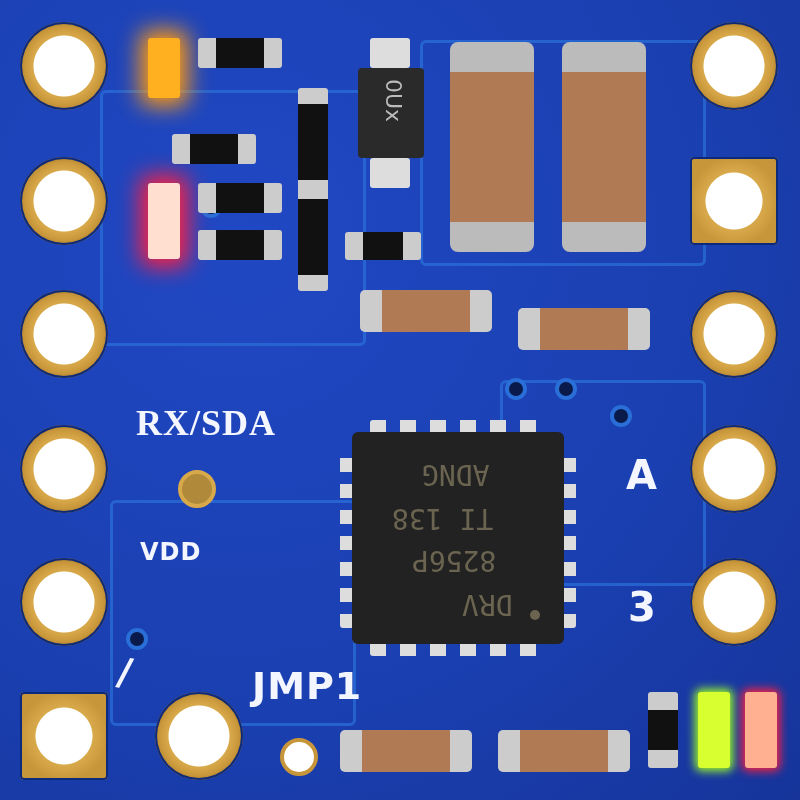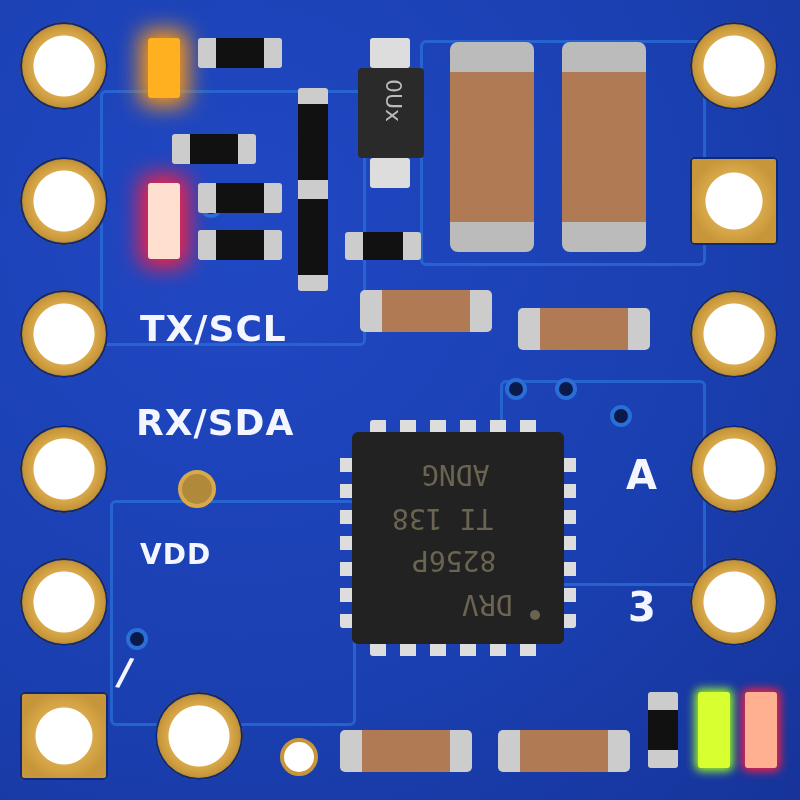--- a/index.html
+++ b/index.html
@@ -88,19 +88,19 @@
   <div class="pin" style="left:340px;top:452px;width:14px;height:176px;background:repeating-linear-gradient(0deg,#ddd 0 14px,transparent 14px 26px);"></div>
   <div class="pin" style="left:562px;top:452px;width:14px;height:176px;background:repeating-linear-gradient(0deg,#ddd 0 14px,transparent 14px 26px);"></div>
   <div class="chip">
     <div class="chip-text" style="left:70px;top:26px;">ADNG</div>
     <div class="chip-text" style="left:40px;top:70px;">TI 138</div>
     <div class="chip-text" style="left:60px;top:112px;">8256P</div>
     <div class="chip-text" style="left:110px;top:156px;">DRV</div>
     <div style="position:absolute;left:178px;top:178px;width:10px;height:10px;border-radius:50%;background:#6b6450;"></div>
   </div>
 
-  <div class="silk" style="left:140px;top:308px;font-size:36px;">TX/SCL</div>
-  <div class="silk" style="left:136px;top:402px;font-size:36px;">RX/SDA</div>
-  <div class="silk" style="left:140px;top:538px;font-size:28px;">VDD</div>
+  <div class="silk" style="left:136px;top:402px;font-size:36px;font-family:Liberation Serif, serif;">RX/SDA</div>
+  <div class="silk" style="left:140px;top:538px;font-size:24px;">VDD</div>
   <div class="silk" style="left:118px;top:650px;font-size:38px;transform:rotate(10deg);">/</div>
+  <div class="silk" style="left:252px;top:664px;font-size:38px;">JMP1</div>
   <div class="silk" style="left:626px;top:452px;font-size:40px;">A</div>
   <div class="silk" style="left:628px;top:584px;font-size:40px;">3</div>
 </div>
 
 </body></html>

